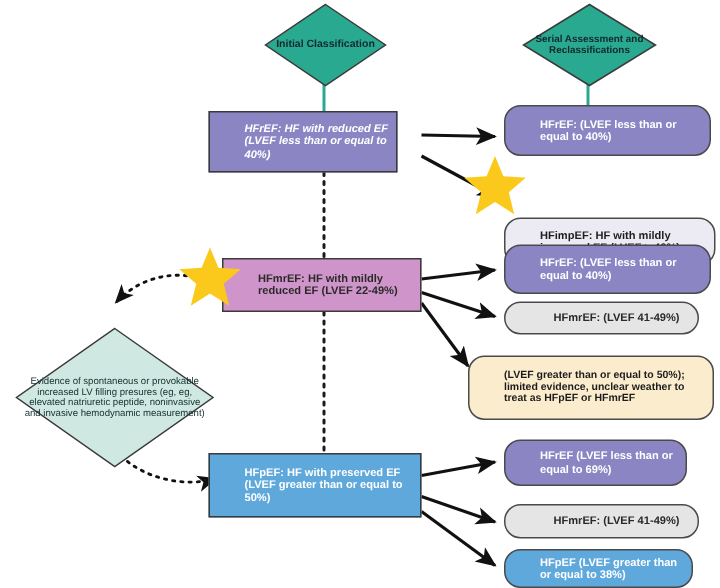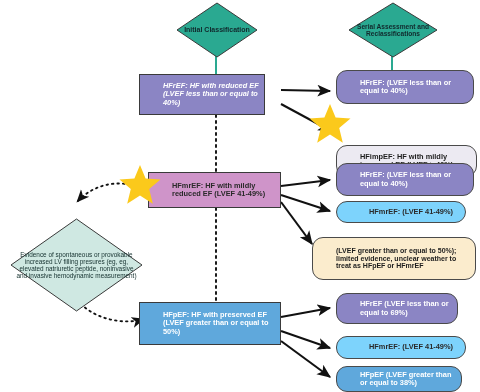--- a/index.html
+++ b/index.html
@@ -18,21 +18,21 @@
 
   
   .rect{border:1px solid #3a3a3a;font-weight:bold;}
   .rect-purple{background:#8b85c4;color:#ffffff;}
   .rect-pink{background:#cf94c9;color:#2a2a2a;}
   .rect-blue{background:#5fa8dc;color:#ffffff;}
 
   
   .pill{border:1px solid #4a4a4a;border-radius:11px;font-weight:bold;}
   .pill-purple{background:#8b85c4;color:#ffffff;}
-  .pill-pink{background:#7dd3fc;color:#2a2a2a;}
+  .pill-pink{background:#e5e5e5;color:#2a2a2a;}
   .pill-blue{background:#5fa8dc;color:#ffffff;}
   .pill-grey{background:#eceaf2;color:#1d1d1d;}
   .pill-cream{background:#fbeccd;color:#1d1d1d;}
 
   
   .diamond{position:absolute;}
   .diamond .shape{position:absolute;inset:0;}
   .diamond .txt{position:absolute;inset:0;display:flex;align-items:center;
                 justify-content:center;text-align:center;line-height:1.1;}
   .dm-teal .txt{color:#11282c;font-weight:bold;}
@@ -90,21 +90,21 @@
       <polygon points="45,1 89,28 45,55 1,28" fill="#2aa991" stroke="#3a3a3a" stroke-width="1"></polygon>
     </svg>
     <div class="txt" style="padding:0 9px;">Serial Assessment and Reclassifications</div>
   </div>
 
   <div class="node rect rect-purple" style="left:139px;top:74px;width:126px;height:41px;font-size:7.4px;font-style:italic;">
     <span>HFrEF: HF with reduced EF (LVEF less than or equal to 40%)</span>
   </div>
 
   <div class="node rect rect-pink" style="left:148px;top:172px;width:133px;height:36px;font-size:7.4px;">
-    <span>HFmrEF: HF with mildly reduced EF (LVEF 41-49%)</span>
+    <span>HFmrEF: HF with mildly reduced EF (LVEF 22-49%)</span>
   </div>
 
   <div class="node rect rect-blue" style="left:139px;top:302px;width:142px;height:43px;font-size:7.4px;">
     <span>HFpEF: HF with preserved EF (LVEF greater than or equal to 50%)</span>
   </div>
 
   <div class="diamond dm-mint" style="left:10px;top:218px;width:133px;height:94px;font-size:6.4px;">
     <svg class="shape" viewBox="0 0 133 94">
       <polygon points="66.5,1 132,47 66.5,93 1,47" fill="#cfe8e2" stroke="#3a3a3a" stroke-width="1"></polygon>
     </svg>

